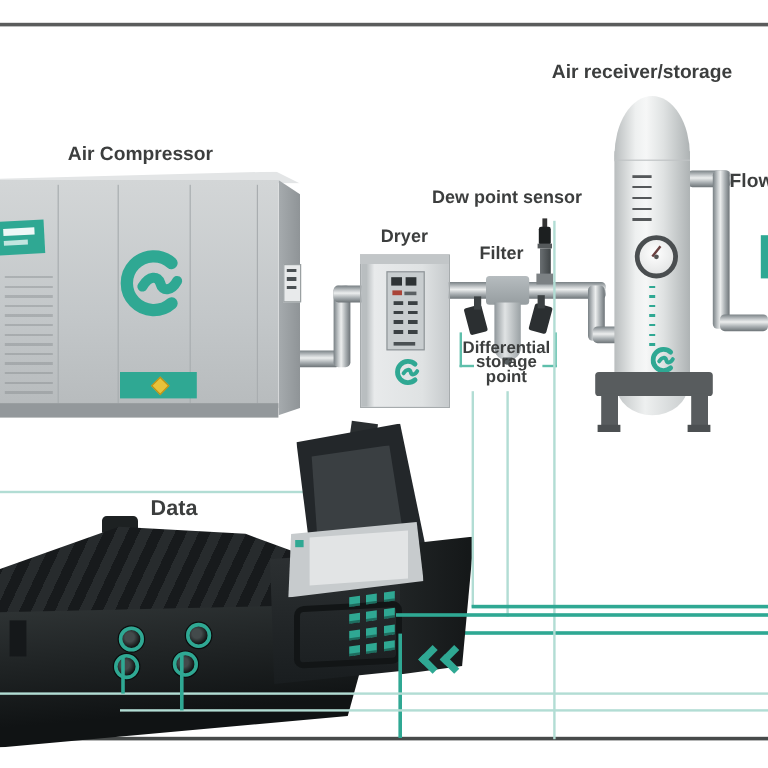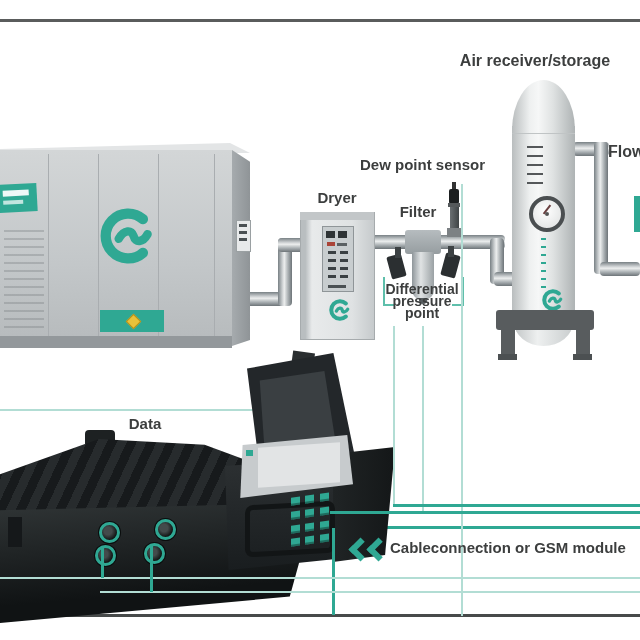--- a/index.html
+++ b/index.html
@@ -180,32 +180,32 @@
   <div class="cab cab-light" style="left:422px;top:326px;width:2px;height:188px;"></div>
   <div class="cab cab-light" style="left:461px;top:184px;width:2px;height:432px;"></div>
   <div class="cab cab-strong" style="left:393px;top:504px;width:247px;height:3px;"></div>
   <div class="cab cab-strong" style="left:330px;top:511px;width:310px;height:3px;"></div>
   <div class="cab cab-strong" style="left:332px;top:528px;width:3px;height:87px;"></div>
   <div class="cab cab-light" style="left:0;top:577px;width:640px;height:2px;"></div>
   <div class="cab cab-light" style="left:100px;top:591px;width:540px;height:2px;"></div>
   <div class="cab cab-strong" style="left:101px;top:548px;width:3px;height:30px;"></div>
   <div class="cab cab-strong" style="left:150px;top:546px;width:3px;height:46px;"></div>
 
+  <div class="lbl" style="left:42px;top:120px;width:150px;font-size:16px;">Air Compressor</div>
   <div class="lbl" style="left:345px;top:156px;width:155px;font-size:15px;">Dew point sensor</div>
   <div class="lbl" style="left:440px;top:52px;width:190px;font-size:16px;">Air receiver/storage</div>
   <div class="lbl" style="left:306px;top:189px;width:62px;font-size:15px;">Dryer</div>
   <div class="lbl" style="left:390px;top:203px;width:56px;font-size:15px;">Filter</div>
   <div class="lbl" style="left:372px;top:283px;width:100px;font-size:14px;line-height:12px;">
     <div>Differential</div>
-    <div>pressure</div>
+    <div>storage</div>
     <div>point</div>
   </div>
   <div class="lbl" style="left:608px;top:143px;width:70px;font-size:16px;text-align:left;">Flow</div>
-  <div class="lbl" style="left:85px;top:413px;width:120px;font-size:15px;line-height:21px;">
+  <div class="lbl" style="left:85px;top:413px;width:120px;font-size:18px;line-height:21px;">
     <div>Data</div>
   </div>
   <div class="a" style="left:352px;top:541px;width:36px;height:20px;">
     <span class="chev"></span>
     <span class="chev"></span>
   </div>
-  <div class="lbl" style="left:390px;top:539px;width:250px;font-size:15px;text-align:left;">Cableconnection or GSM module</div>
 
 </div>
 
 </body></html>

